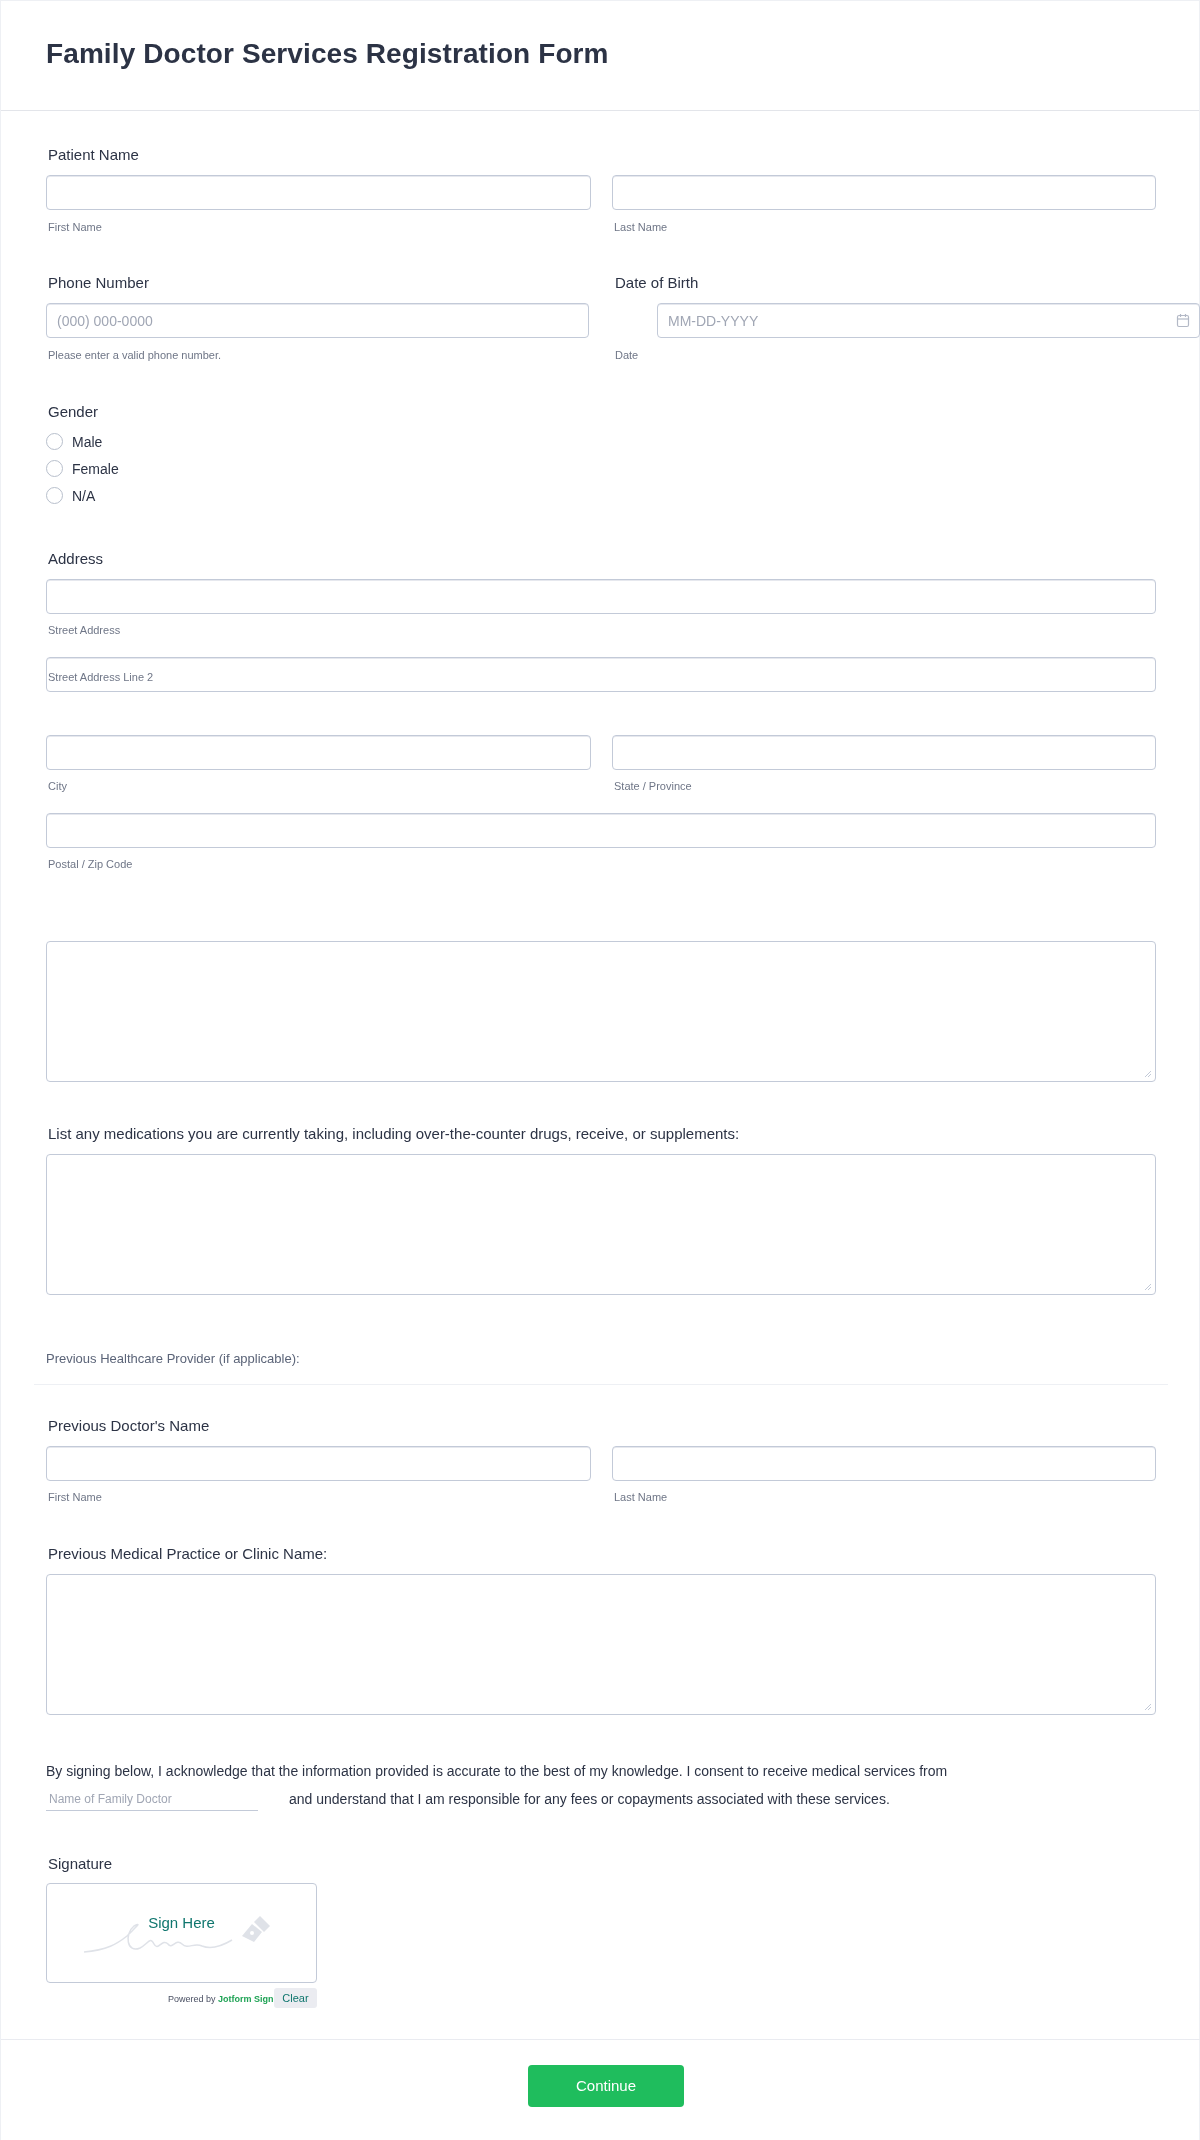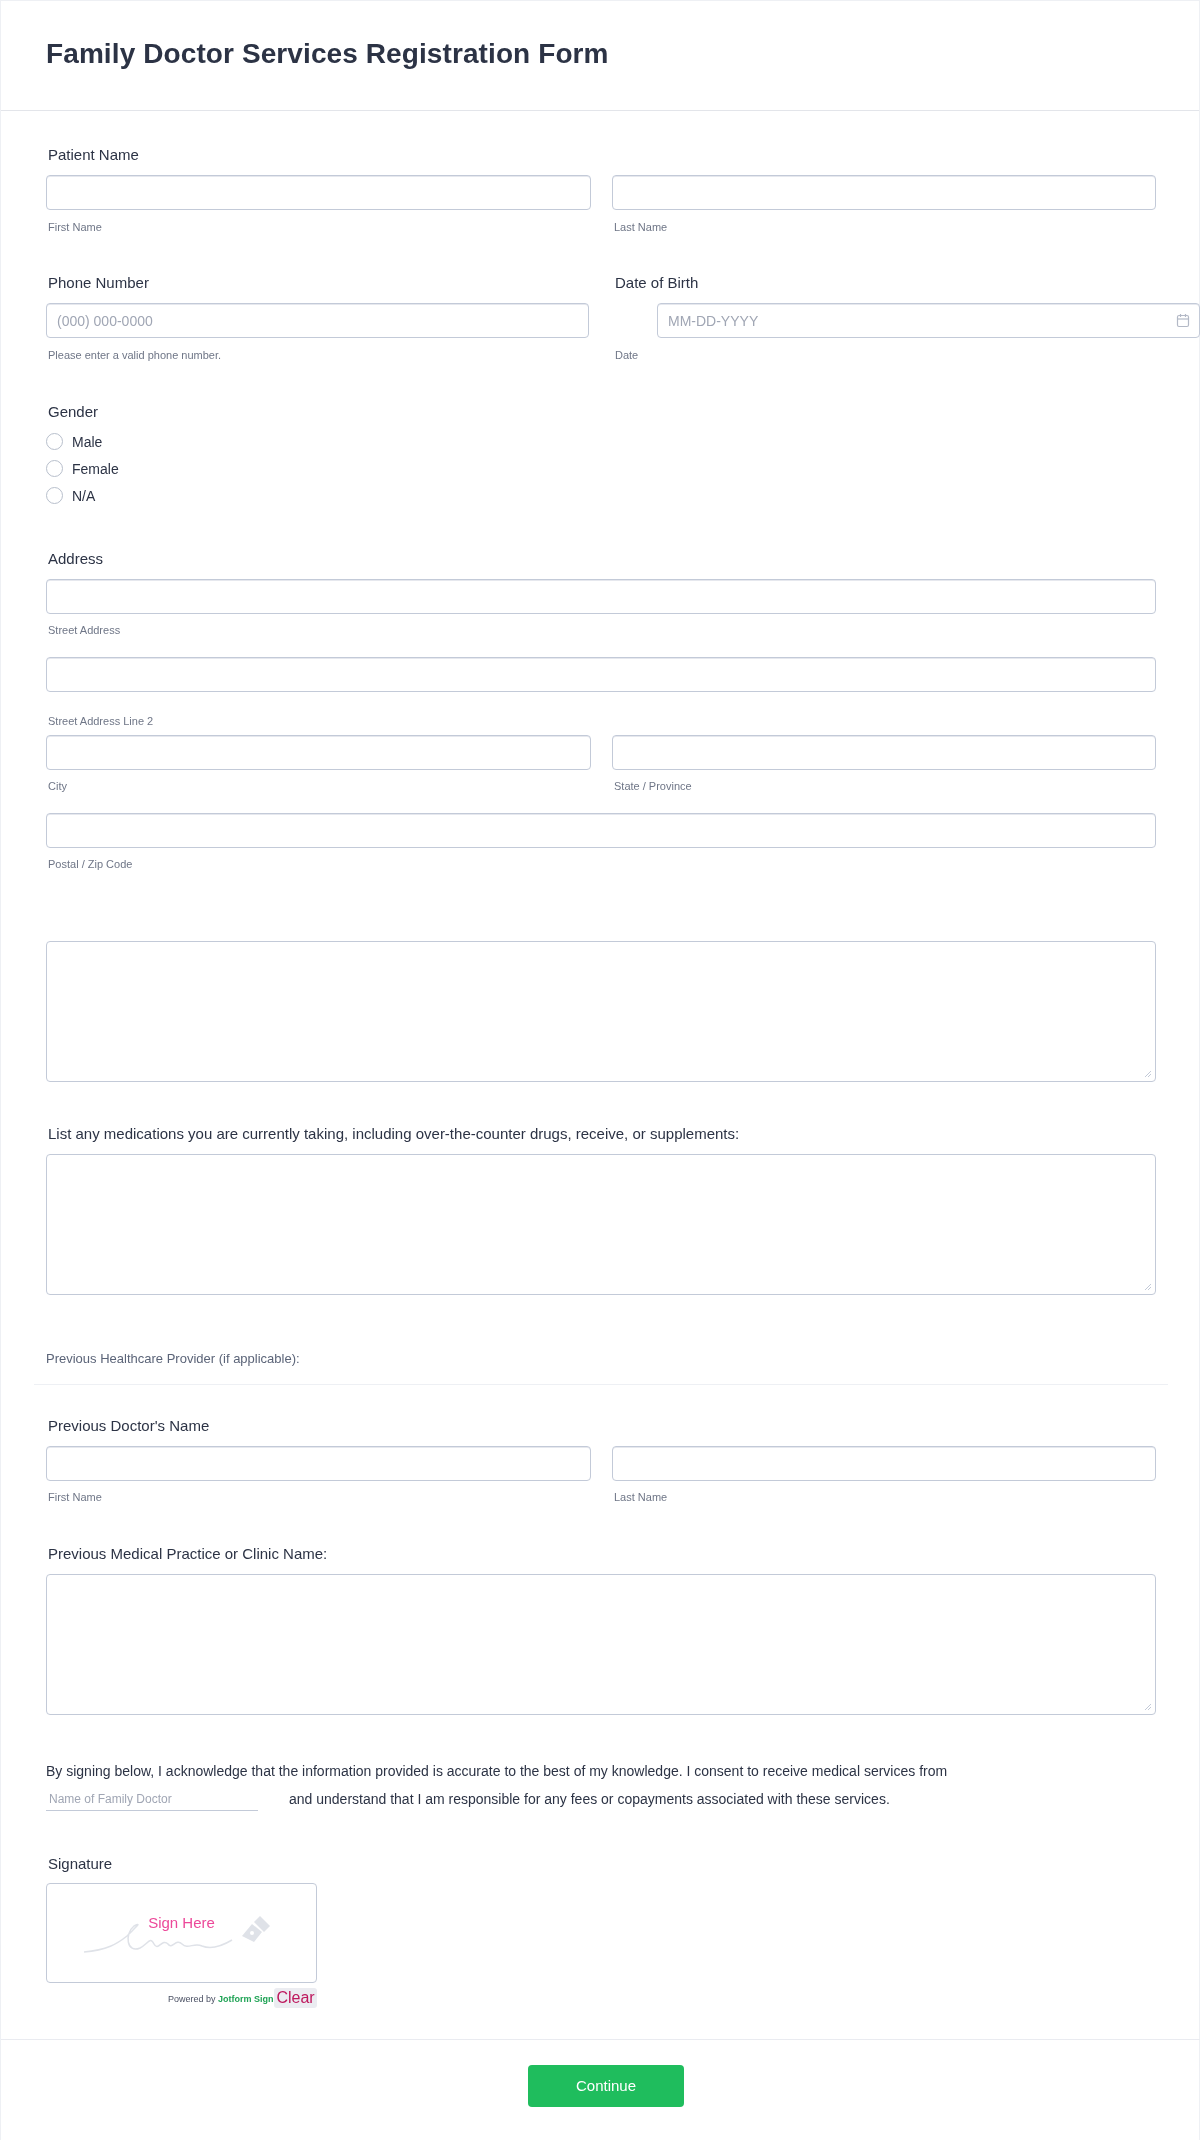--- a/index.html
+++ b/index.html
@@ -13,22 +13,22 @@
   .sublabel { font-size: 11px; color: #6f7687; }
   .input { position: absolute; height: 35px; border: 1px solid #c3cad8; border-radius: 4px; background: #fff; box-shadow: 0 1px 0 #e6e8ee inset; }
   .input .ph { position: absolute; left: 10px; top: 9px; font-size: 14px; color: #a0a6b4; }
   .textarea { position: absolute; border: 1px solid #c3cad8; border-radius: 4px; background: #fff; }
   .grip { position: absolute; right: 3px; bottom: 3px; width: 8px; height: 8px; }
   .radio { position: absolute; width: 17px; height: 17px; border: 1px solid #b8bfcc; border-radius: 50%; background: #fff; }
   .radio-label { position: absolute; font-size: 14px; color: #2c3345; }
   .divider { position: absolute; height: 1px; background: #eef0f4; }
   .btn-continue { position: absolute; left: 527px; top: 2064px; width: 156px; height: 42px; background: #1fbd5d; border-radius: 4px; color: #fff; font-size: 15px; text-align: center; line-height: 42px; border: none; }
   .sig-box { position: absolute; left: 45px; top: 1882px; width: 271px; height: 100px; border: 1px solid #c3cad8; border-radius: 4px; background: #fff; }
-  .sig-text { position: absolute; left: 0; right: 0; top: 30px; text-align: center; font-size: 15px; color: #ec4899; }
-  .clear-btn { position: absolute; left: 273px; top: 1987px; width: 43px; height: 20px; background: #ebecf1; border-radius: 3px; font-size: 16px; color: #be185d; text-align: center; line-height: 20px; }
+  .sig-text { position: absolute; left: 0; right: 0; top: 30px; text-align: center; font-size: 15px; color: #0f766e; }
+  .clear-btn { position: absolute; left: 273px; top: 1987px; width: 43px; height: 20px; background: #ebecf1; border-radius: 3px; font-size: 11px; color: #0f766e; text-align: center; line-height: 20px; }
   .powered { position: absolute; left: 167px; top: 1993px; font-size: 9px; color: #4a5063; }
   .powered b { color: #1fa355; }
   .consent { position: absolute; font-size: 14px; color: #2c3345; }
   .inline-input { position: absolute; left: 45px; top: 1788px; width: 212px; height: 22px; border-bottom: 1px solid #c3cad8; font-size: 12px; color: #a0a6b4; padding: 3px 3px; }
 </style>
 </head>
 <body>
 
 <div class="page">
 
@@ -67,21 +67,21 @@
   <div class="radio-label" style="left:71px; top:433px;">Male</div>
   <div class="radio" style="left:45px; top:459px;"></div>
   <div class="radio-label" style="left:71px; top:460px;">Female</div>
   <div class="radio" style="left:45px; top:486px;"></div>
   <div class="radio-label" style="left:71px; top:487px;">N/A</div>
 
   <div class="abs label" style="left:47px; top:549px;">Address</div>
   <div class="input" style="left:45px; top:578px; width:1110px;"></div>
   <div class="abs sublabel" style="left:47px; top:623px;">Street Address</div>
   <div class="input" style="left:45px; top:656px; width:1110px;"></div>
-  <div class="abs sublabel" style="left:47px; top:670px;margin-top:44px;">Street Address Line 2</div>
+  <div class="abs sublabel" style="left:47px; top:670px;">Street Address Line 2</div>
   <div class="input" style="left:45px; top:734px; width:545px;"></div>
   <div class="input" style="left:611px; top:734px; width:544px;"></div>
   <div class="abs sublabel" style="left:47px; top:779px;">City</div>
   <div class="abs sublabel" style="left:613px; top:779px;">State / Province</div>
   <div class="input" style="left:45px; top:812px; width:1110px;"></div>
   <div class="abs sublabel" style="left:47px; top:857px;text-align:right;">Postal / Zip Code</div>
 
   <div class="textarea" style="left:45px; top:940px; width:1110px; height:141px;">
     <svg class="grip" viewBox="0 0 8 8">
         <line x1="7" y1="1" x2="1" y2="7" stroke="#c3cad8"></line>

